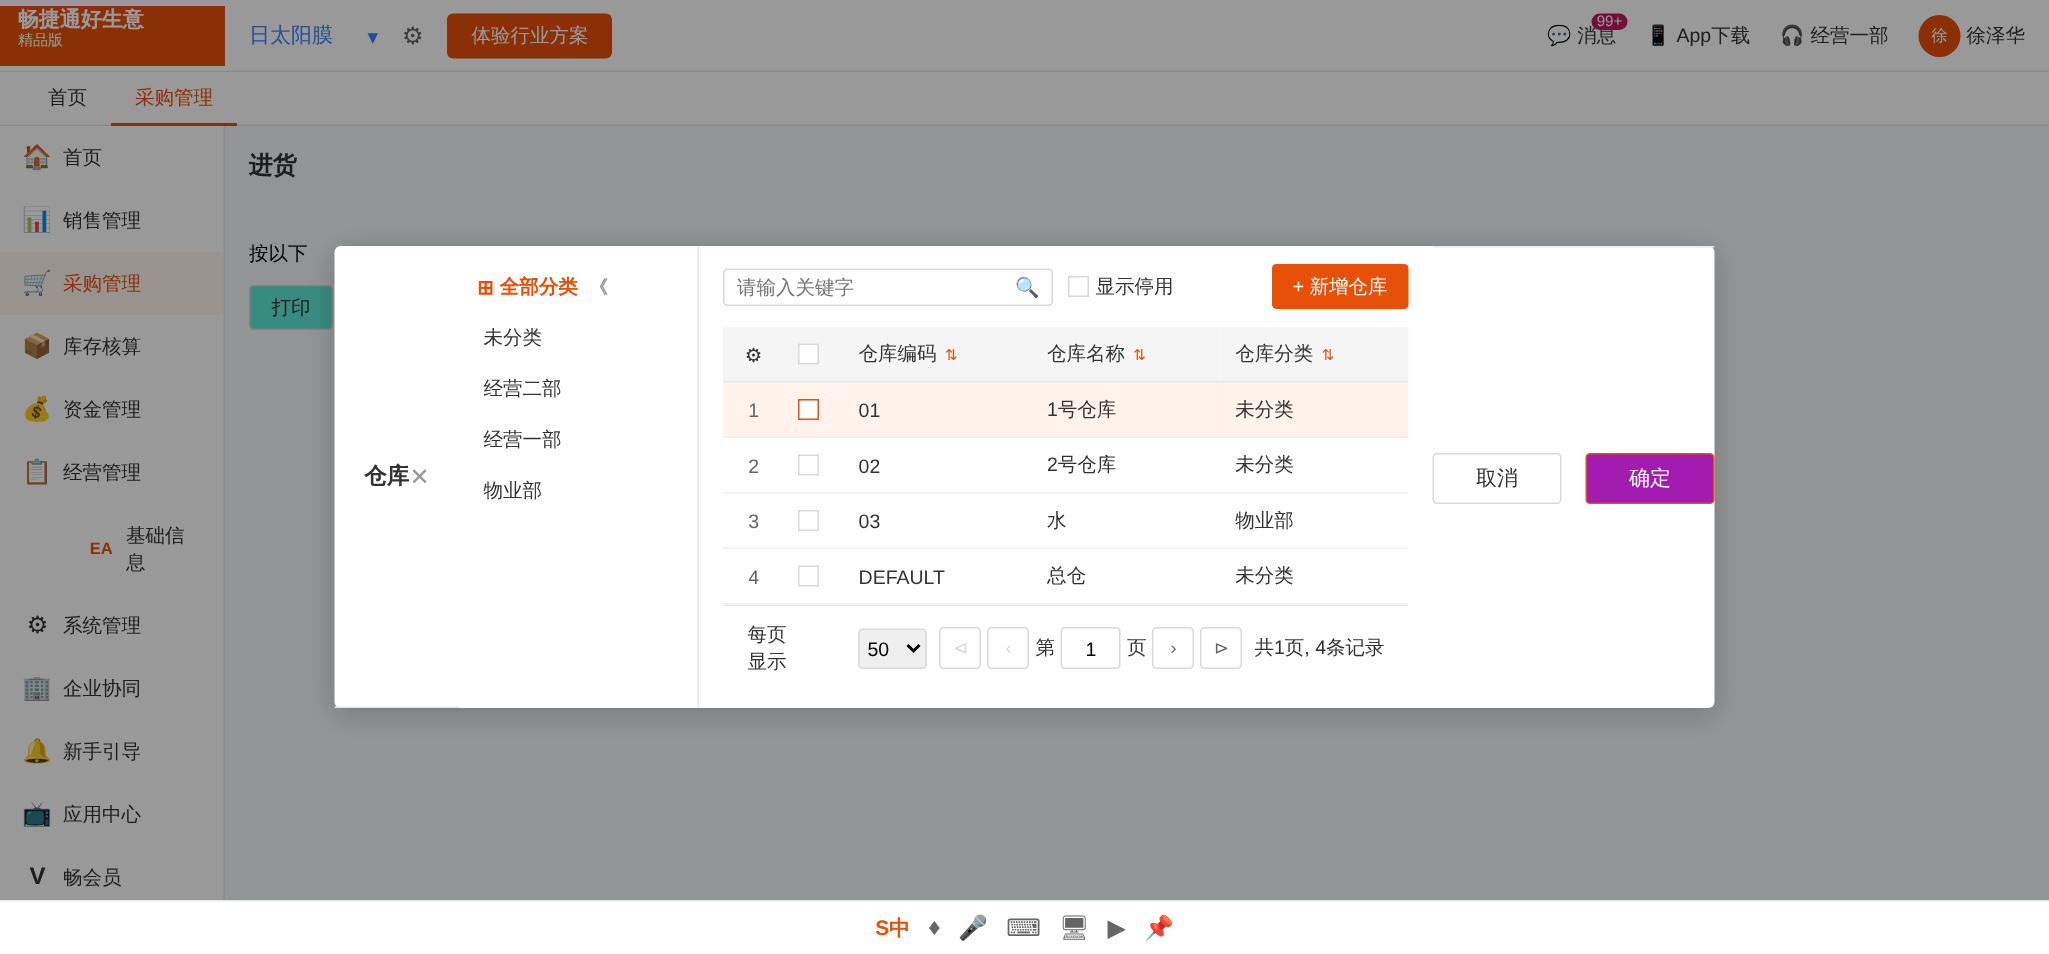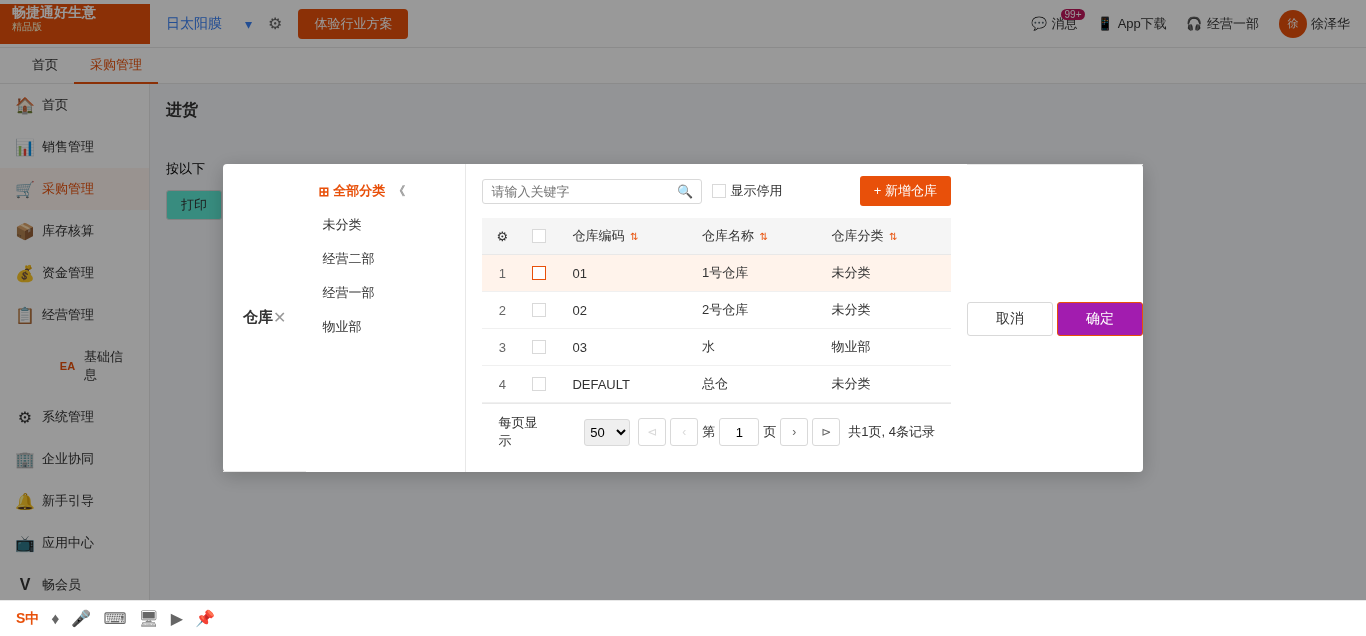--- a/index.html
+++ b/index.html
@@ -76,26 +76,26 @@
     
     .modal-footer-area { border-top: 1px solid #e8e8e8; padding: 10px 16px; display: flex; align-items: center; gap: 8px; font-size: 13px; color: #333; }
     .pagination { display: flex; align-items: center; gap: 4px; margin: 0 auto; }
     .page-btn { width: 28px; height: 28px; display: flex; align-items: center; justify-content: center; border: 1px solid #d9d9d9; border-radius: 3px; cursor: pointer; color: #666; background: #fff; font-size: 12px; }
     .page-btn.disabled { color: #d9d9d9; cursor: not-allowed; }
     .page-input { width: 40px; height: 28px; text-align: center; border: 1px solid #d9d9d9; border-radius: 3px; font-size: 13px; }
     .per-page-select { border: 1px solid #d9d9d9; border-radius: 3px; padding: 4px 1px; font-size: 13px; cursor: pointer; margin-left: 32px; }
     .total-text { white-space: nowrap; }
 
     
-    .modal-actions { display: flex; justify-content: center; align-items: center; gap: 4px; padding: 14px 0; border-top: 1px solid #e8e8e8; }
+    .modal-actions { display: flex; justify-content: center; align-items: center; gap: 16px; padding: 14px 0; border-top: 1px solid #e8e8e8; }
     .btn-cancel { padding: 7px 28px; border: 1px solid #d9d9d9; background: #fff; color: #333; border-radius: 3px; cursor: pointer; font-size: 14px; }
     .btn-confirm { padding: 7px 28px; border: 1px solid #e8500a; background: #a21caf; color: #fff; border-radius: 3px; cursor: pointer; font-size: 14px; }
 
     
-    .bottombar { position: fixed; bottom: 0; left: 0; width: 1366px; height: 36px; background: #fff; border-top: 1px solid #e8e8e8; display: flex; align-items: center; justify-content: flex-start; padding: 0 16px; gap: 12px; z-index: 200; }
+    .bottombar { position: fixed; bottom: 0; left: 0; width: 1366px; height: 36px; background: #fff; border-top: 1px solid #e8e8e8; display: flex; align-items: center; justify-content: center; padding: 0 16px; gap: 12px; z-index: 200; }
     .bottom-icon { font-size: 16px; cursor: pointer; color: #666; }
 
     
     .filter-area { padding: 12px 0; display: flex; align-items: center; gap: 8px; flex-wrap: wrap; }
 
     
     .content-top { display: flex; align-items: center; justify-content: space-between; margin-bottom: 8px; }
     .content-top-actions { display: flex; gap: 8px; align-items: center; }
   </style>
 </head>

